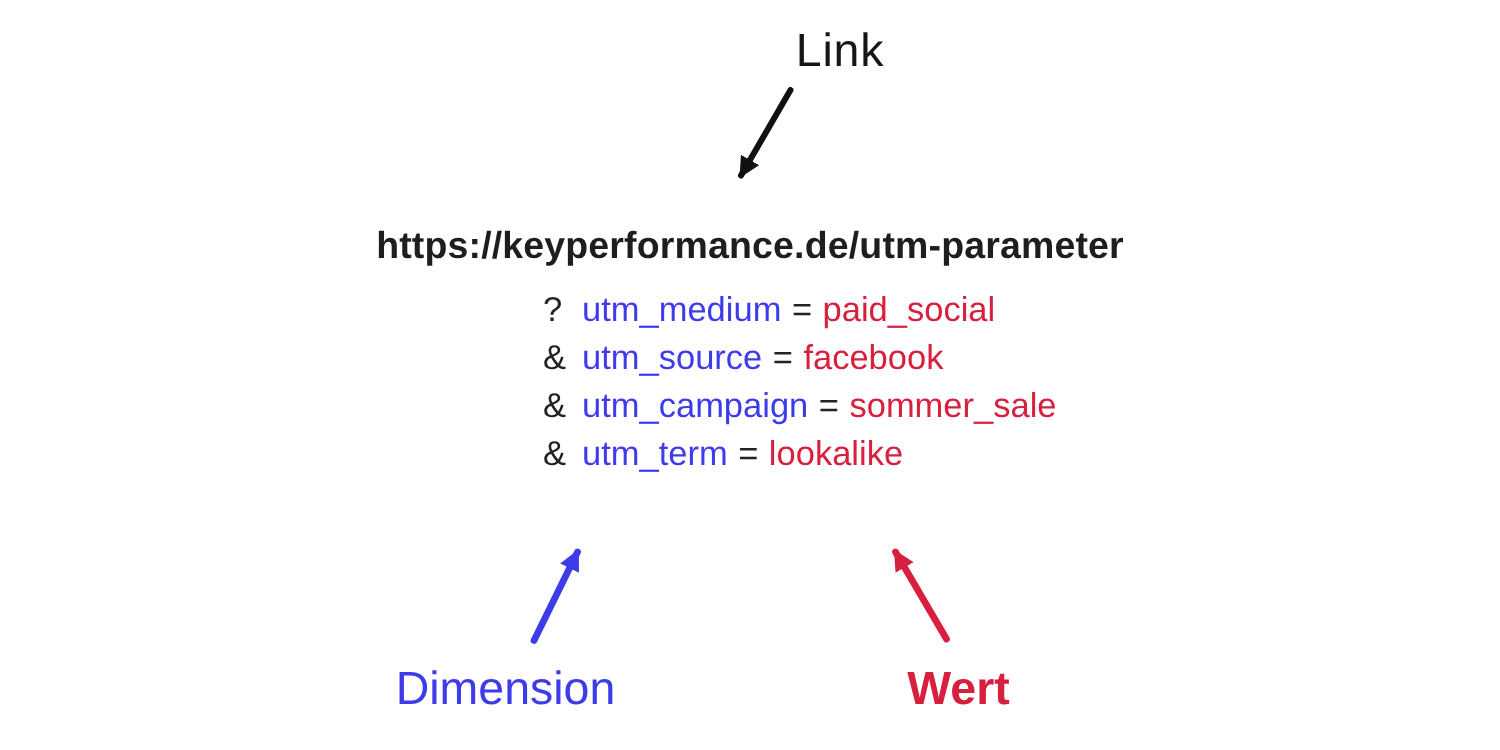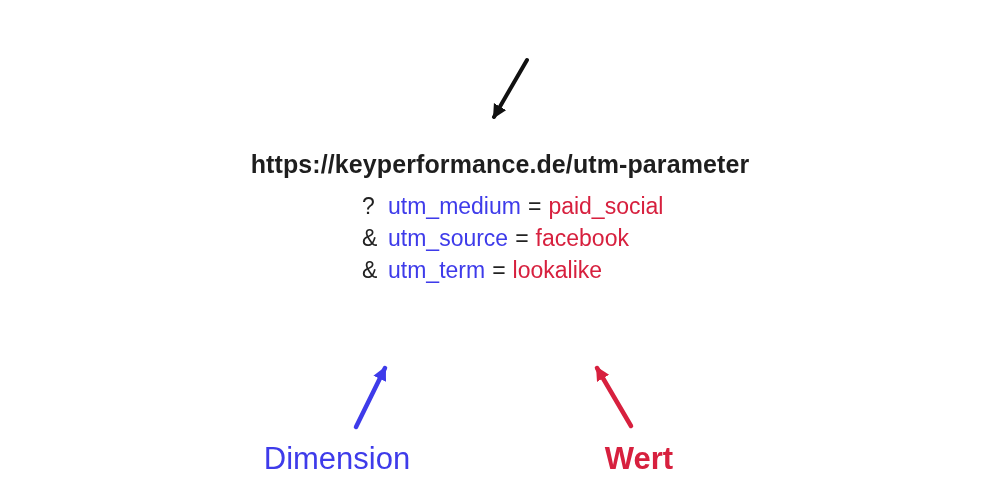--- a/index.html
+++ b/index.html
@@ -79,20 +79,21 @@
     font-size: 31px;
     font-weight: 700;
     color: #d7203e;
   }
 </style>
 </head>
 <body>
 
 <div class="canvas">
 
+  <div class="link-label">Link</div>
 
   <svg class="arrow-layer" width="1000" height="500" viewBox="0 0 1000 500" xmlns="http://www.w3.org/2000/svg">
     <defs>
       <marker id="ah-black" markerUnits="userSpaceOnUse" markerWidth="20" markerHeight="20" refX="12" refY="7" orient="auto">
         <path d="M0,0 L14,7 L0,14 Z" fill="#111111"></path>
       </marker>
       <marker id="ah-blue" markerUnits="userSpaceOnUse" markerWidth="20" markerHeight="20" refX="12" refY="7" orient="auto">
         <path d="M0,0 L14,7 L0,14 Z" fill="#3e3bea"></path>
       </marker>
       <marker id="ah-red" markerUnits="userSpaceOnUse" markerWidth="20" markerHeight="20" refX="12" refY="7" orient="auto">
@@ -107,20 +108,23 @@
   <div class="url-text">https://keyperformance.de/utm-parameter</div>
 
   <div class="params">
     <div class="param-row">
       <span class="param-prefix">?</span><span class="param-name">utm_medium</span><span class="param-eq">=</span><span class="param-value">paid_social</span>
     </div>
     <div class="param-row">
       <span class="param-prefix">&amp;</span><span class="param-name">utm_source</span><span class="param-eq">=</span><span class="param-value">facebook</span>
     </div>
     <div class="param-row">
+      <span class="param-prefix">&amp;</span><span class="param-name">utm_campaign</span><span class="param-eq">=</span><span class="param-value">sommer_sale</span>
+    </div>
+    <div class="param-row">
       <span class="param-prefix">&amp;</span><span class="param-name">utm_term</span><span class="param-eq">=</span><span class="param-value">lookalike</span>
     </div>
   </div>
 
   <div class="dimension-label">Dimension</div>
   <div class="wert-label">Wert</div>
 
 </div>
 
 </body></html>

